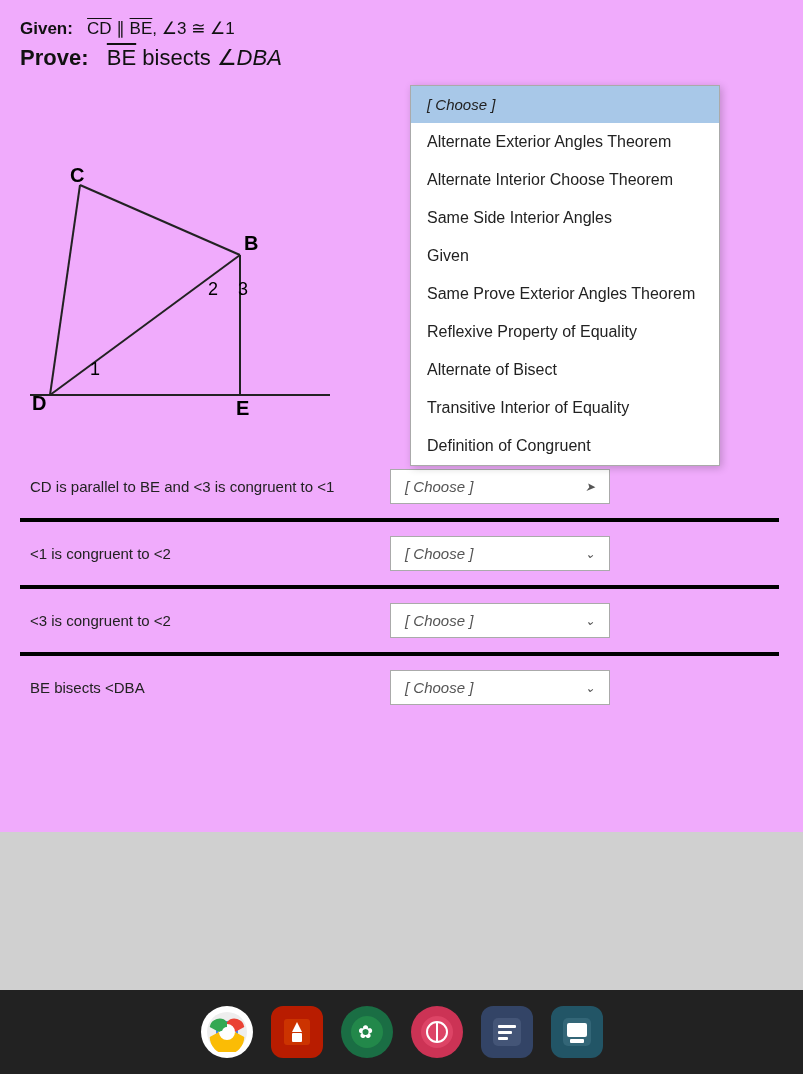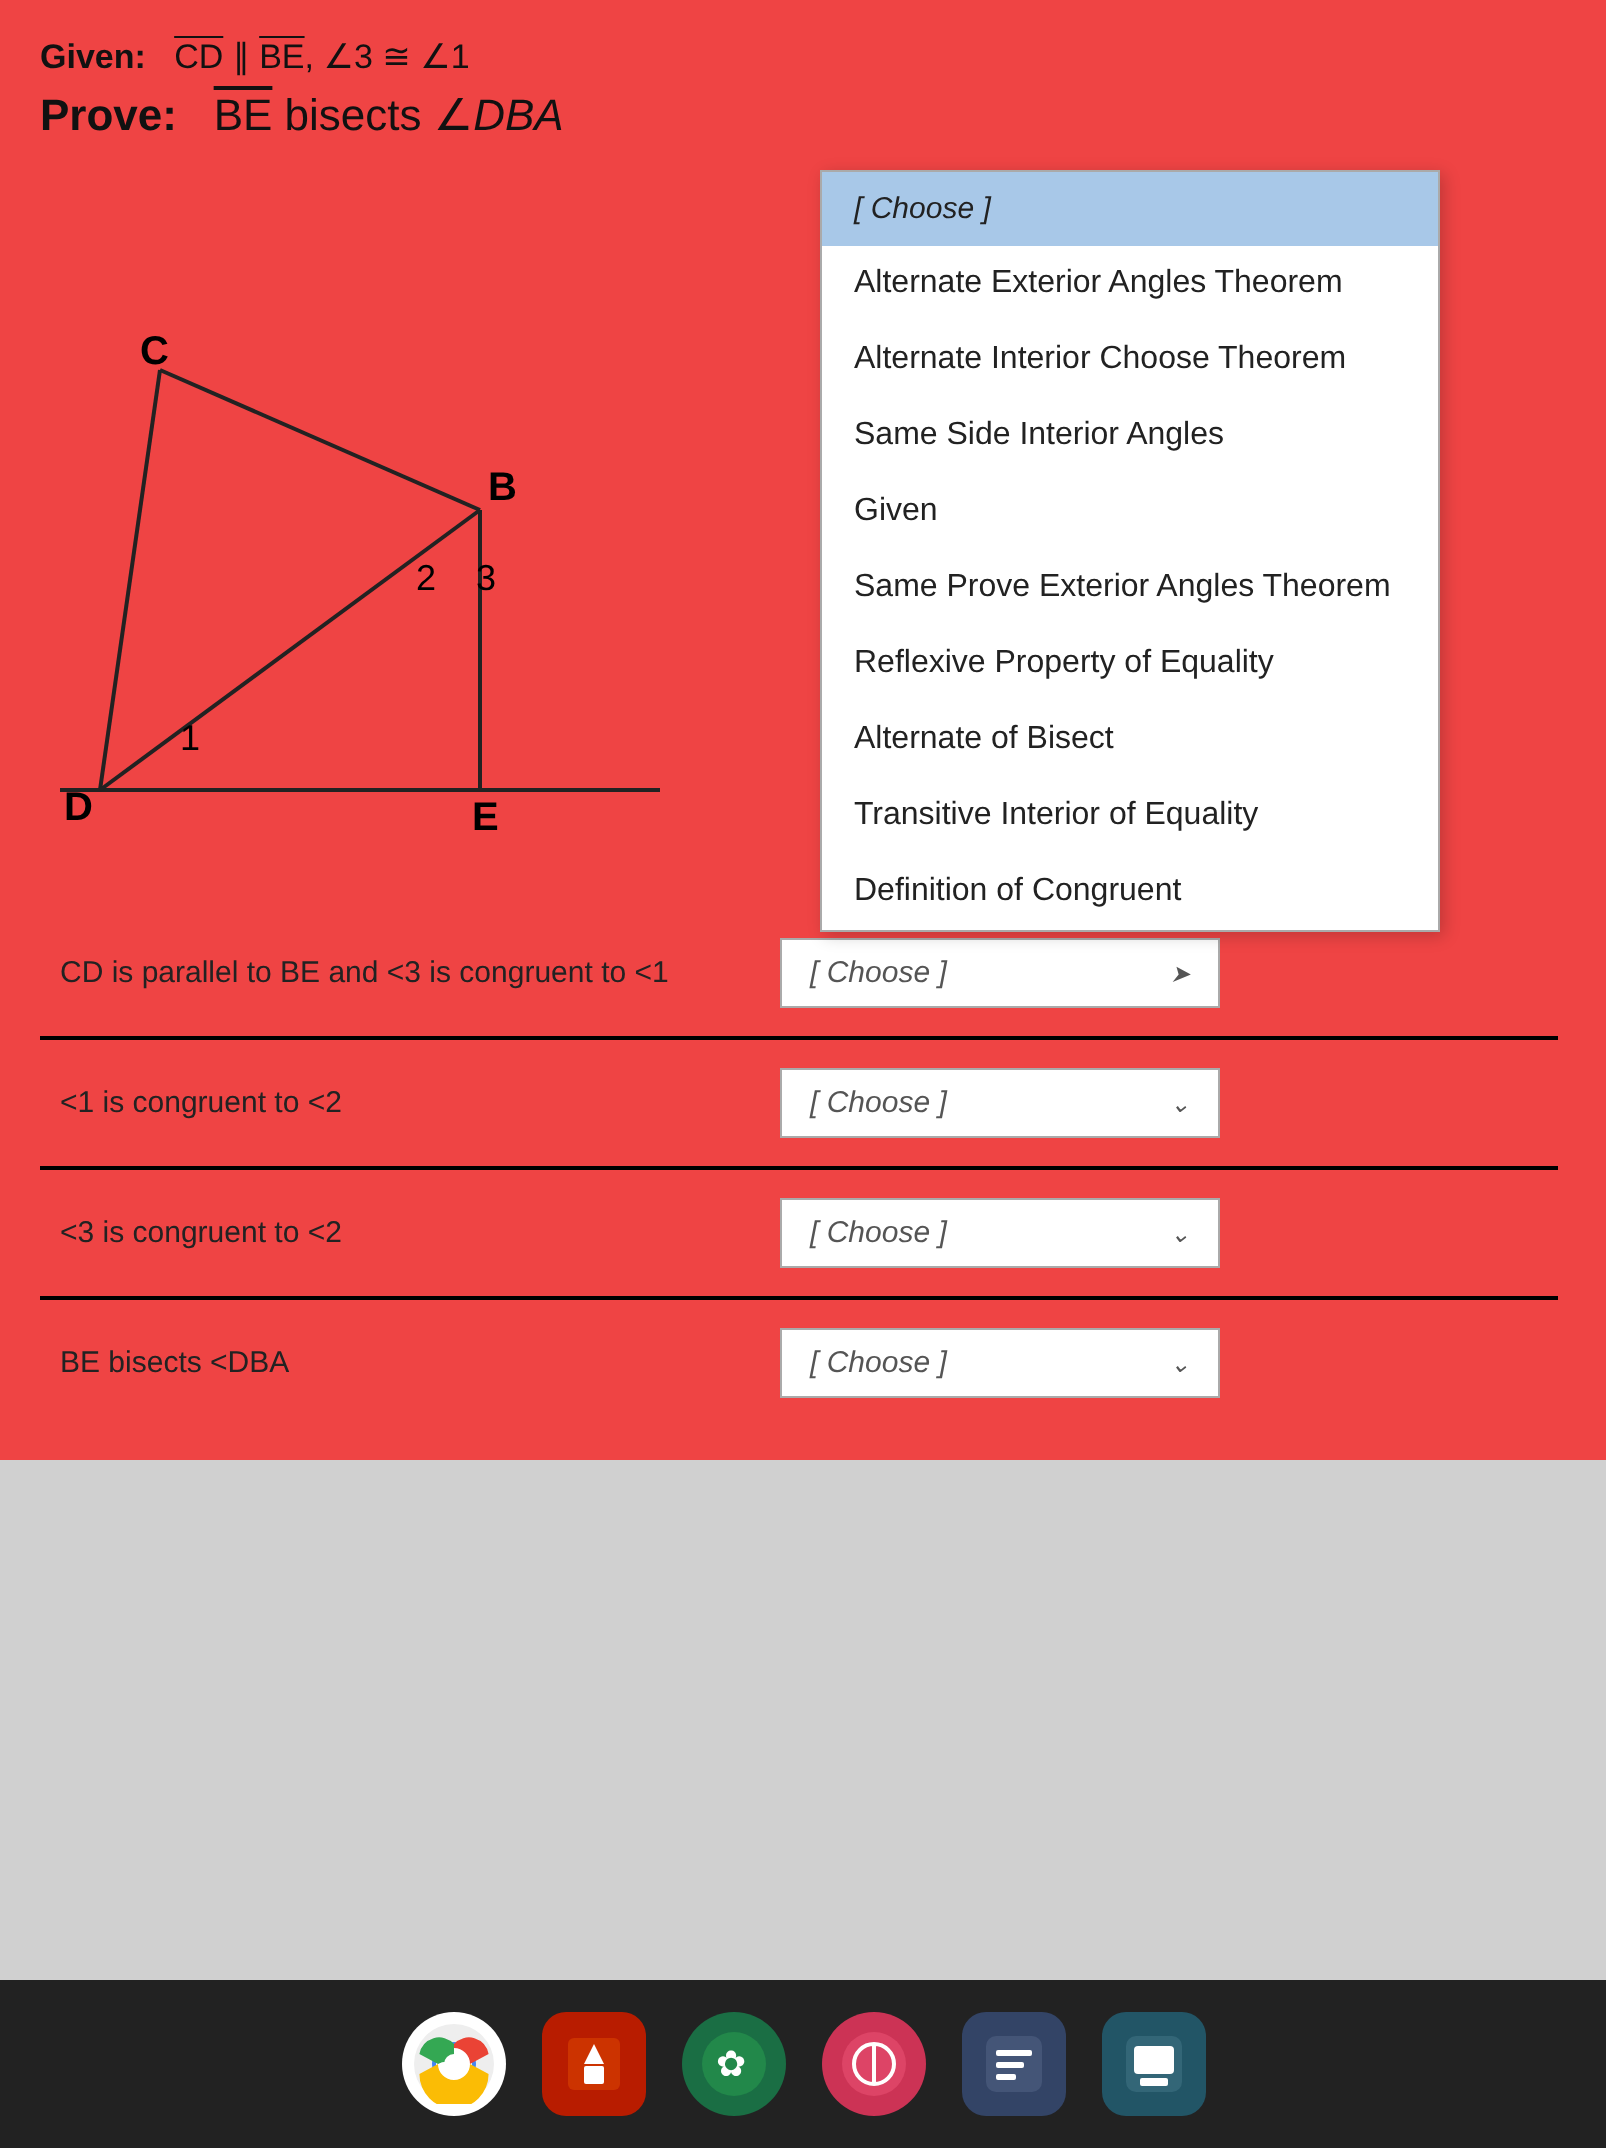--- a/index.html
+++ b/index.html
@@ -6,23 +6,23 @@
     body {
       width: 803px;
       height: 1074px;
       background: #d0d0d0;
       font-family: Arial, sans-serif;
       overflow: hidden;
       position: relative;
     }
 
     .main-container {
-      background: #ef4444;
+      background: #f0abfc;
       width: 803px;
-      height: 730px;
+      height: 832px;
       position: relative;
       padding: 18px 24px 10px 20px;
     }
 
     .given-line {
       font-size: 17px;
       margin-bottom: 6px;
       color: #111;
     }
     .prove-line {
@@ -94,21 +94,21 @@
       display: flex;
       flex-direction: row;
       align-items: center;
       padding: 14px 0 14px 0;
       border-bottom: none;
       gap: 0;
       min-height: 60px;
     }
 
     .proof-row:not(:last-child) {
-      border-bottom: 2px solid #000000;
+      border-bottom: 4px solid #000000;
     }
 
     .proof-statement {
       width: 370px;
       font-size: 15px;
       color: #222;
       padding-left: 10px;
     }
 
     .proof-reason {

